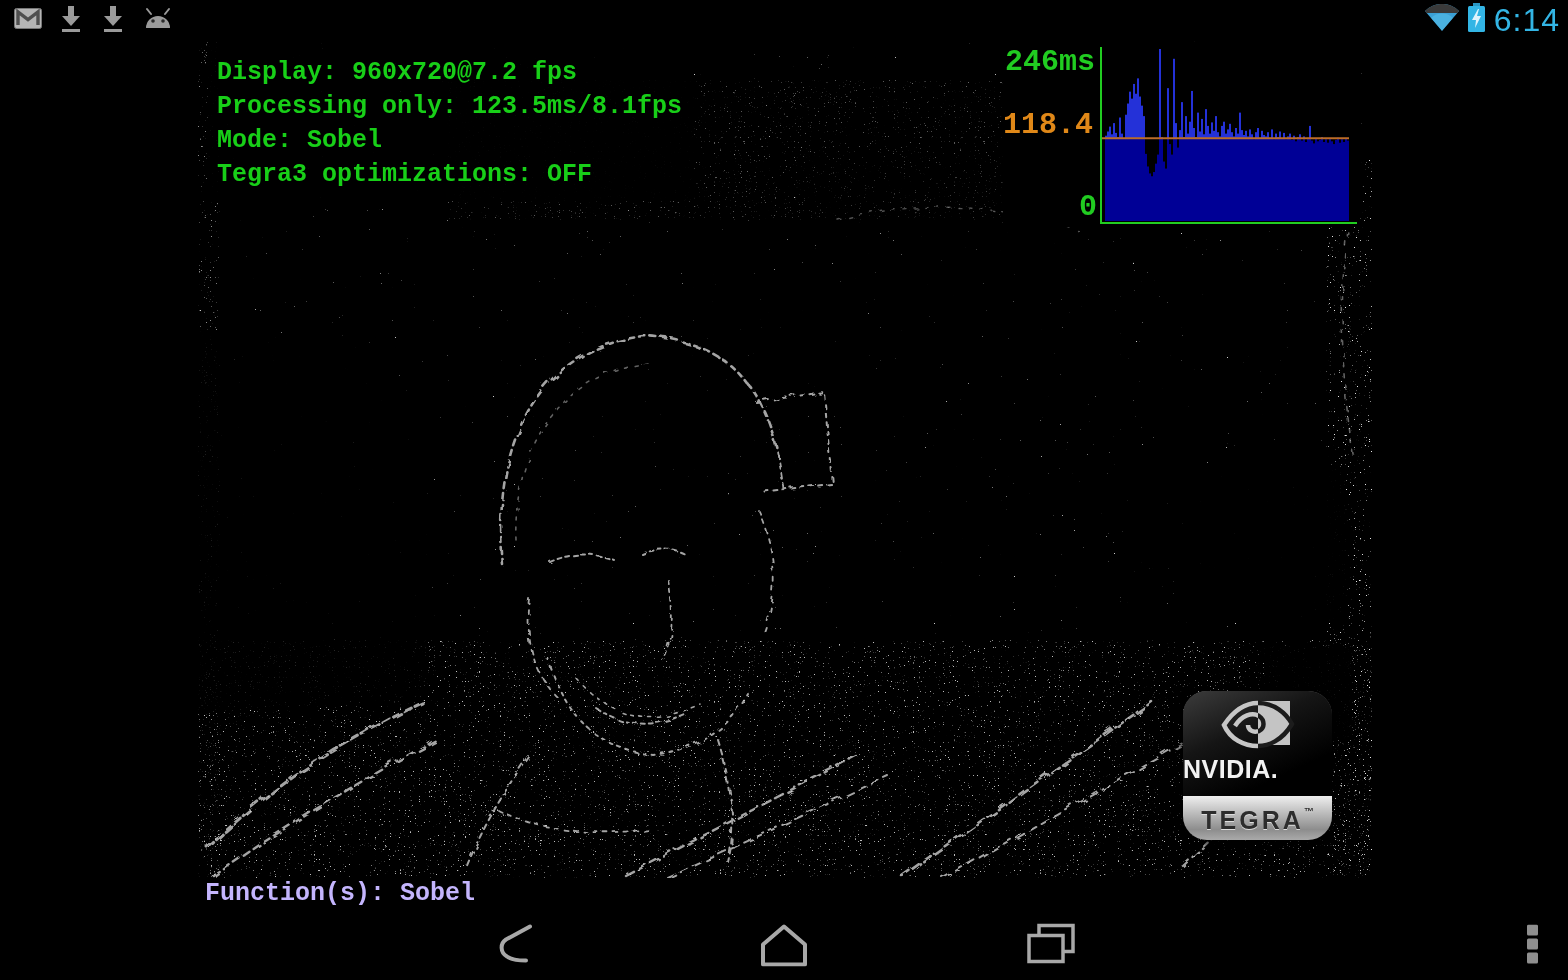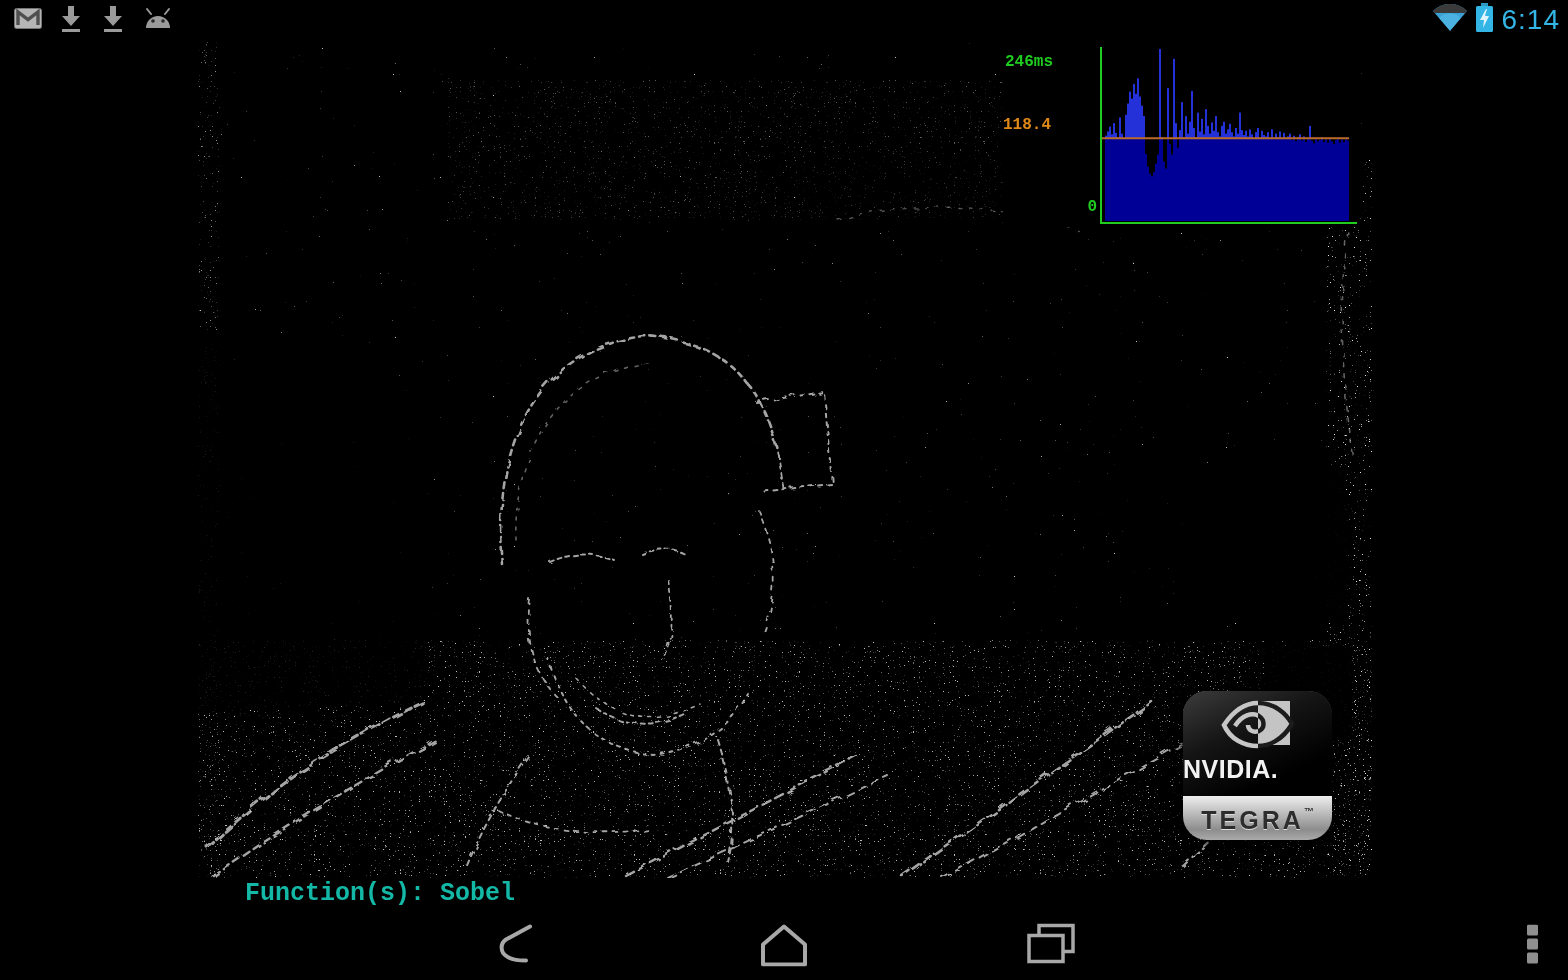--- a/index.html
+++ b/index.html
@@ -3,45 +3,45 @@
 <meta charset="utf-8">
 <style>
   html,body{margin:0;padding:0;background:#000;}
   .screen{position:relative;width:1568px;height:980px;background:#000;overflow:hidden;
           font-family:"Liberation Sans",sans-serif;}
 
   
   .status-bar{position:absolute;left:0;top:0;width:1568px;height:34px;}
   .sb-left{position:absolute;left:14px;top:5px;display:flex;gap:16px;align-items:center;}
   .sb-right{position:absolute;right:8px;top:3px;display:flex;gap:8px;align-items:center;}
-  .sb-time{color:#33b5e5;font-size:28px;line-height:30px;letter-spacing:1px;}
+  .sb-time{color:#33b5e5;font-size:32px;line-height:30px;letter-spacing:1px;}
 
   
   .feed{position:absolute;left:198px;top:40px;width:1174px;height:838px;background:#020202;overflow:hidden;}
   .feed svg.noise{position:absolute;left:0;top:0;}
 
   
   .hud{position:absolute;left:10px;top:7px;background:rgba(0,0,0,0.93);
        padding:9px 12px 9px 9px;}
   .hud-line{font-family:"Liberation Mono",monospace;font-weight:700;
             font-size:25px;line-height:34px;color:#18cf18;white-space:pre;}
 
   
   .graph{position:absolute;left:805px;top:3px;width:357px;height:184px;background:#000;}
-  .graph .lab{position:absolute;font-family:"Liberation Mono",monospace;font-weight:700;font-size:16px;line-height:28px;}
+  .graph .lab{position:absolute;font-family:"Liberation Mono",monospace;font-weight:700;font-size:30px;line-height:28px;}
   .lab-max{left:2px;top:5px;color:#21cc21;}
   .lab-thr{left:0;top:68px;width:94px;text-align:left;color:#e08818;}
   .lab-min{left:0;top:150px;width:94px;text-align:right;color:#21cc21;}
   .axis-v{position:absolute;left:97px;top:4px;width:2px;height:177px;background:#21cc21;}
   .axis-h{position:absolute;left:97px;top:179px;width:257px;height:2px;background:#21cc21;}
   .plot{position:absolute;left:99px;top:0;}
 
   
-  .func-label{position:absolute;left:205px;top:879px;color:#14b8a6;
-              font-family:"Liberation Mono",monospace;font-weight:700;font-size:25px;margin-left:40px;}
+  .func-label{position:absolute;left:205px;top:879px;color:#c4b5fd;
+              font-family:"Liberation Mono",monospace;font-weight:700;font-size:25px;}
 
   
   .badge{position:absolute;left:985px;top:651px;width:149px;height:149px;border-radius:24px;
          overflow:hidden;box-shadow:0 2px 14px rgba(0,0,0,0.9), inset 0 1px 1px #666;}
   .badge-top{position:absolute;left:0;top:0;width:149px;height:105px;
              background:linear-gradient(155deg,#3c3c3c 0%,#151515 38%,#000 75%);}
   .badge-brand{position:absolute;left:0;top:64px;width:149px;color:#f2f2f2;
                font-weight:700;font-size:25px;letter-spacing:0.5px;}
   .badge-bottom{position:absolute;left:0;top:105px;width:149px;height:48px;
                 background:linear-gradient(#efefef 0%,#bdbdbd 35%,#8d8d8d 70%,#b5b5b5 100%);
@@ -171,20 +171,26 @@
         <path d="M428,836 L658,716" stroke-width="2.4" stroke-dasharray="9 5"></path>
         <path d="M470,838 L690,736" stroke-width="2" stroke-dasharray="8 6"></path>
         <path d="M704,836 L954,662" stroke-width="2.6" stroke-dasharray="9 4"></path>
         <path d="M745,838 L990,700" stroke-width="2" stroke-dasharray="8 6"></path>
         <path d="M985,826 L1120,698" stroke-width="2.2" stroke-dasharray="8 5"></path>
         <path d="M640,180 q120,-30 240,10" stroke-width="1.4" stroke-dasharray="3 8" opacity="0.5"></path>
         <path d="M1150,180 q-14,120 6,240" stroke-width="1.6" stroke-dasharray="4 7" opacity="0.6"></path>
       </g>
     </svg>
 
+    <div class="hud">
+      <div class="hud-line">Display: 960x720@7.2 fps</div>
+      <div class="hud-line">Processing only: 123.5ms/8.1fps</div>
+      <div class="hud-line">Mode: Sobel</div>
+      <div class="hud-line">Tegra3 optimizations: OFF</div>
+    </div>
 
     <div class="graph">
       <div class="lab lab-max">246ms</div>
       <div class="lab lab-thr">118.4</div>
       <div class="lab lab-min">0</div>
       <div class="axis-v"></div>
       <div class="axis-h"></div>
       <svg id="perf-plot" class="plot" width="252" height="184" viewBox="0 0 252 184">
           <rect x="3" y="95.21626016260163" width="2" height="82.78373983739837" fill="#000096"></rect>
           <rect x="3" y="92.69918699186992" width="2" height="2.517073170731706" fill="#2431d8"></rect>

